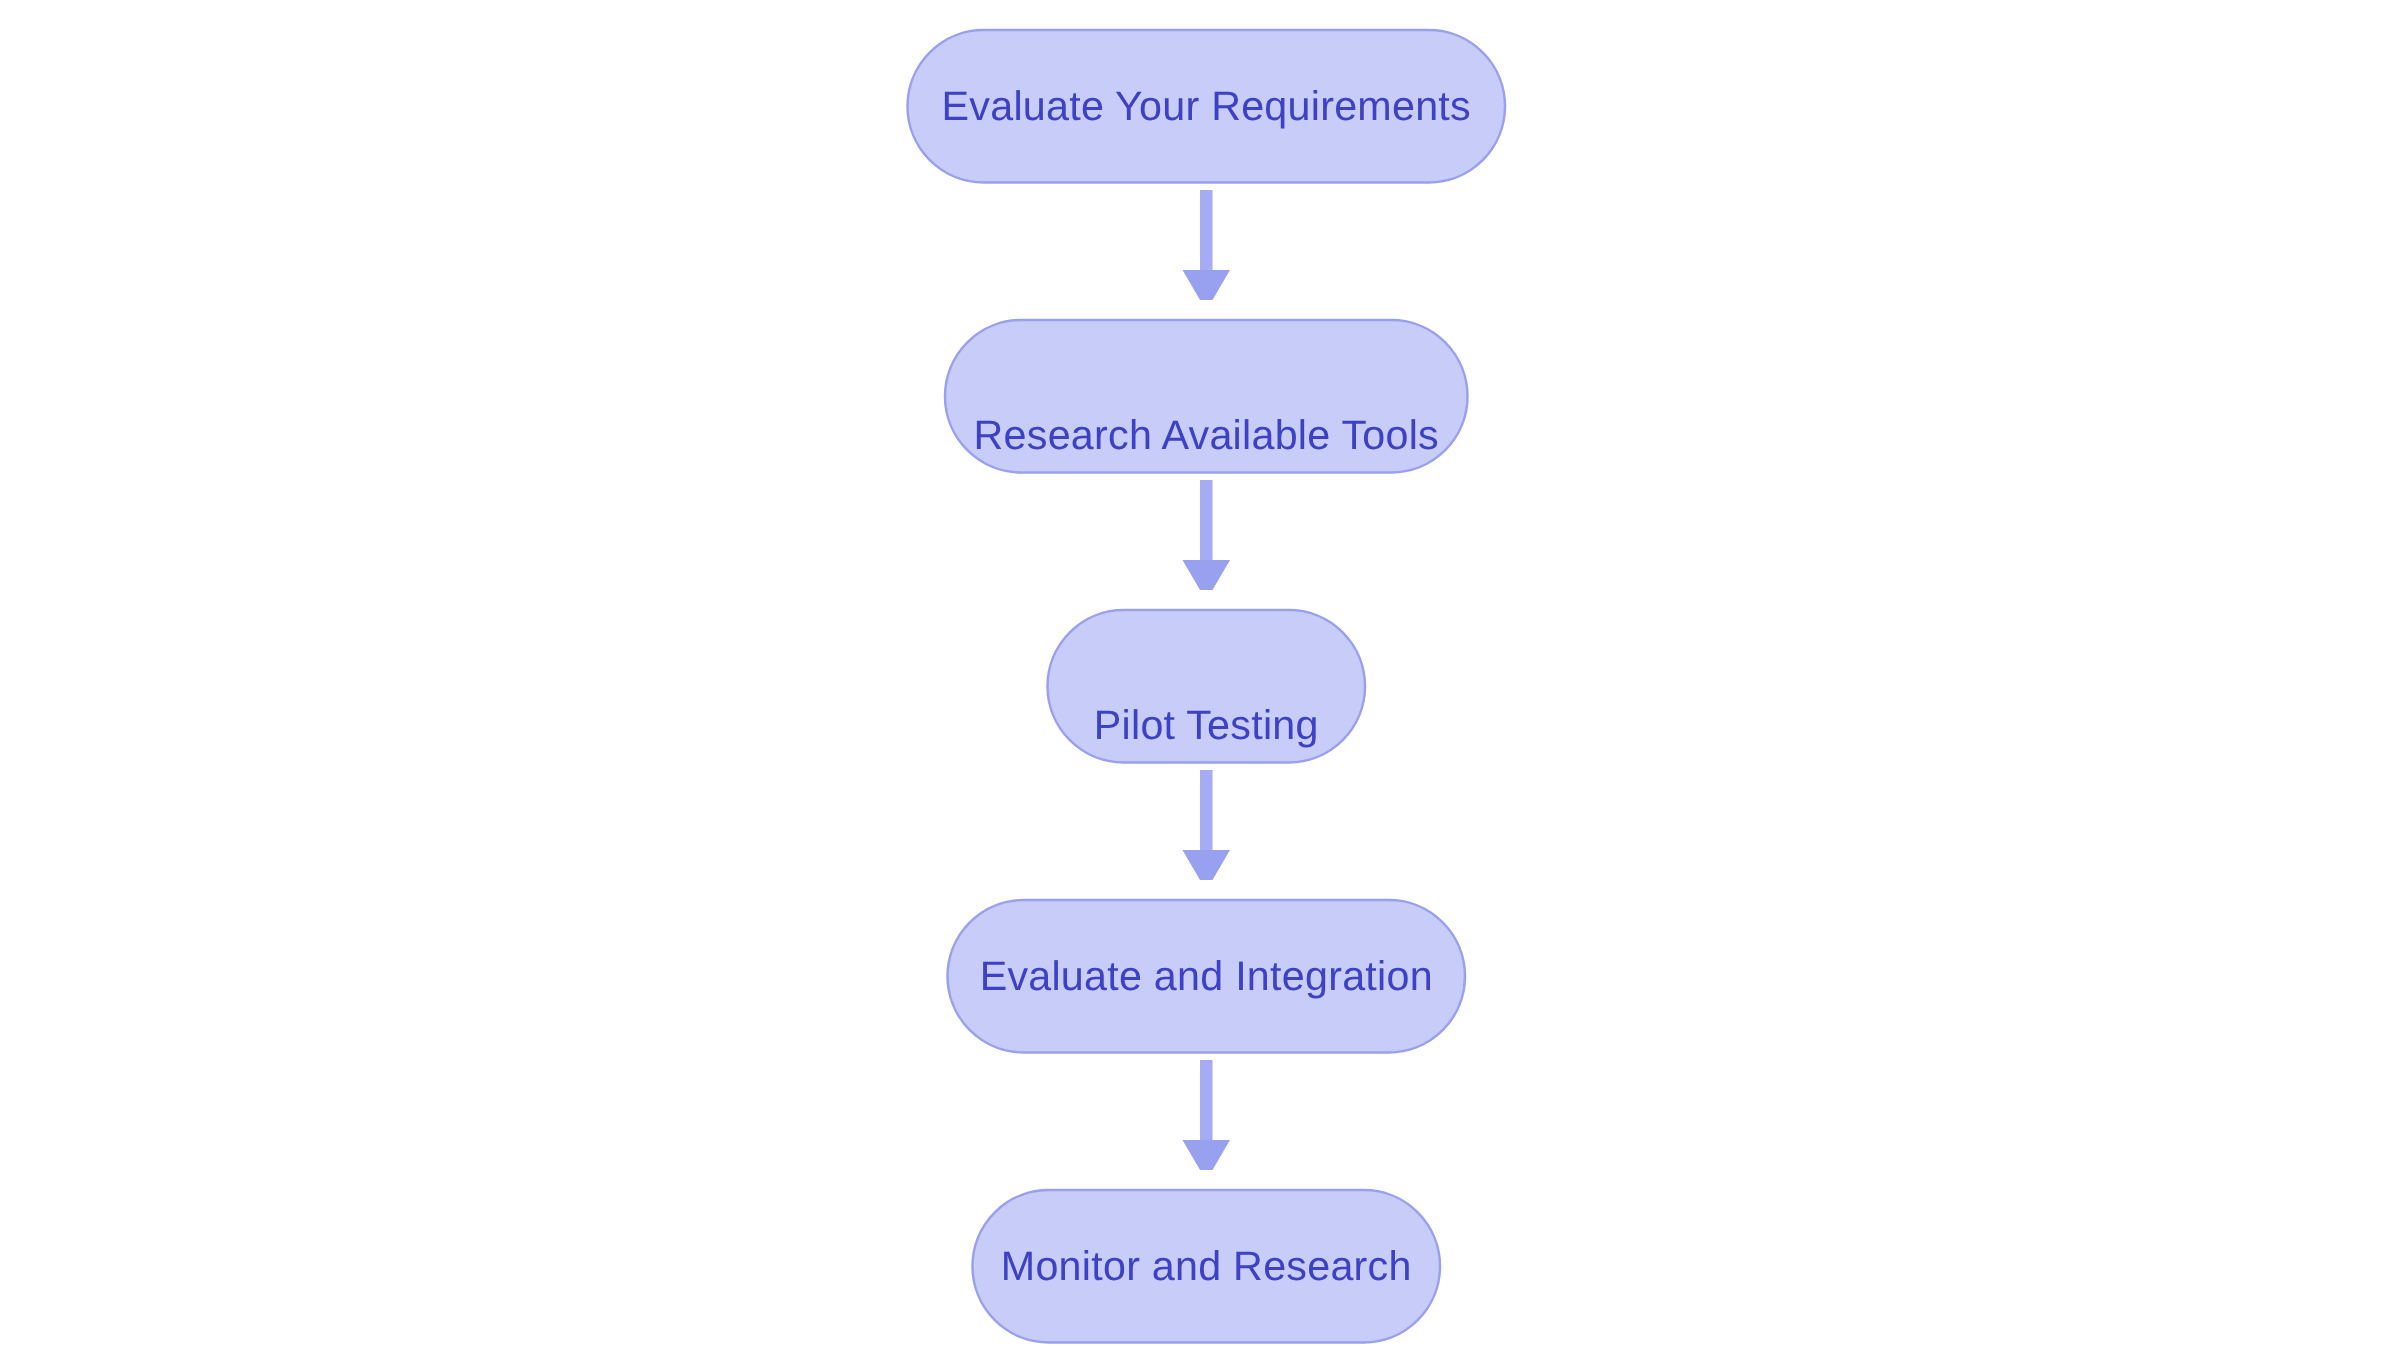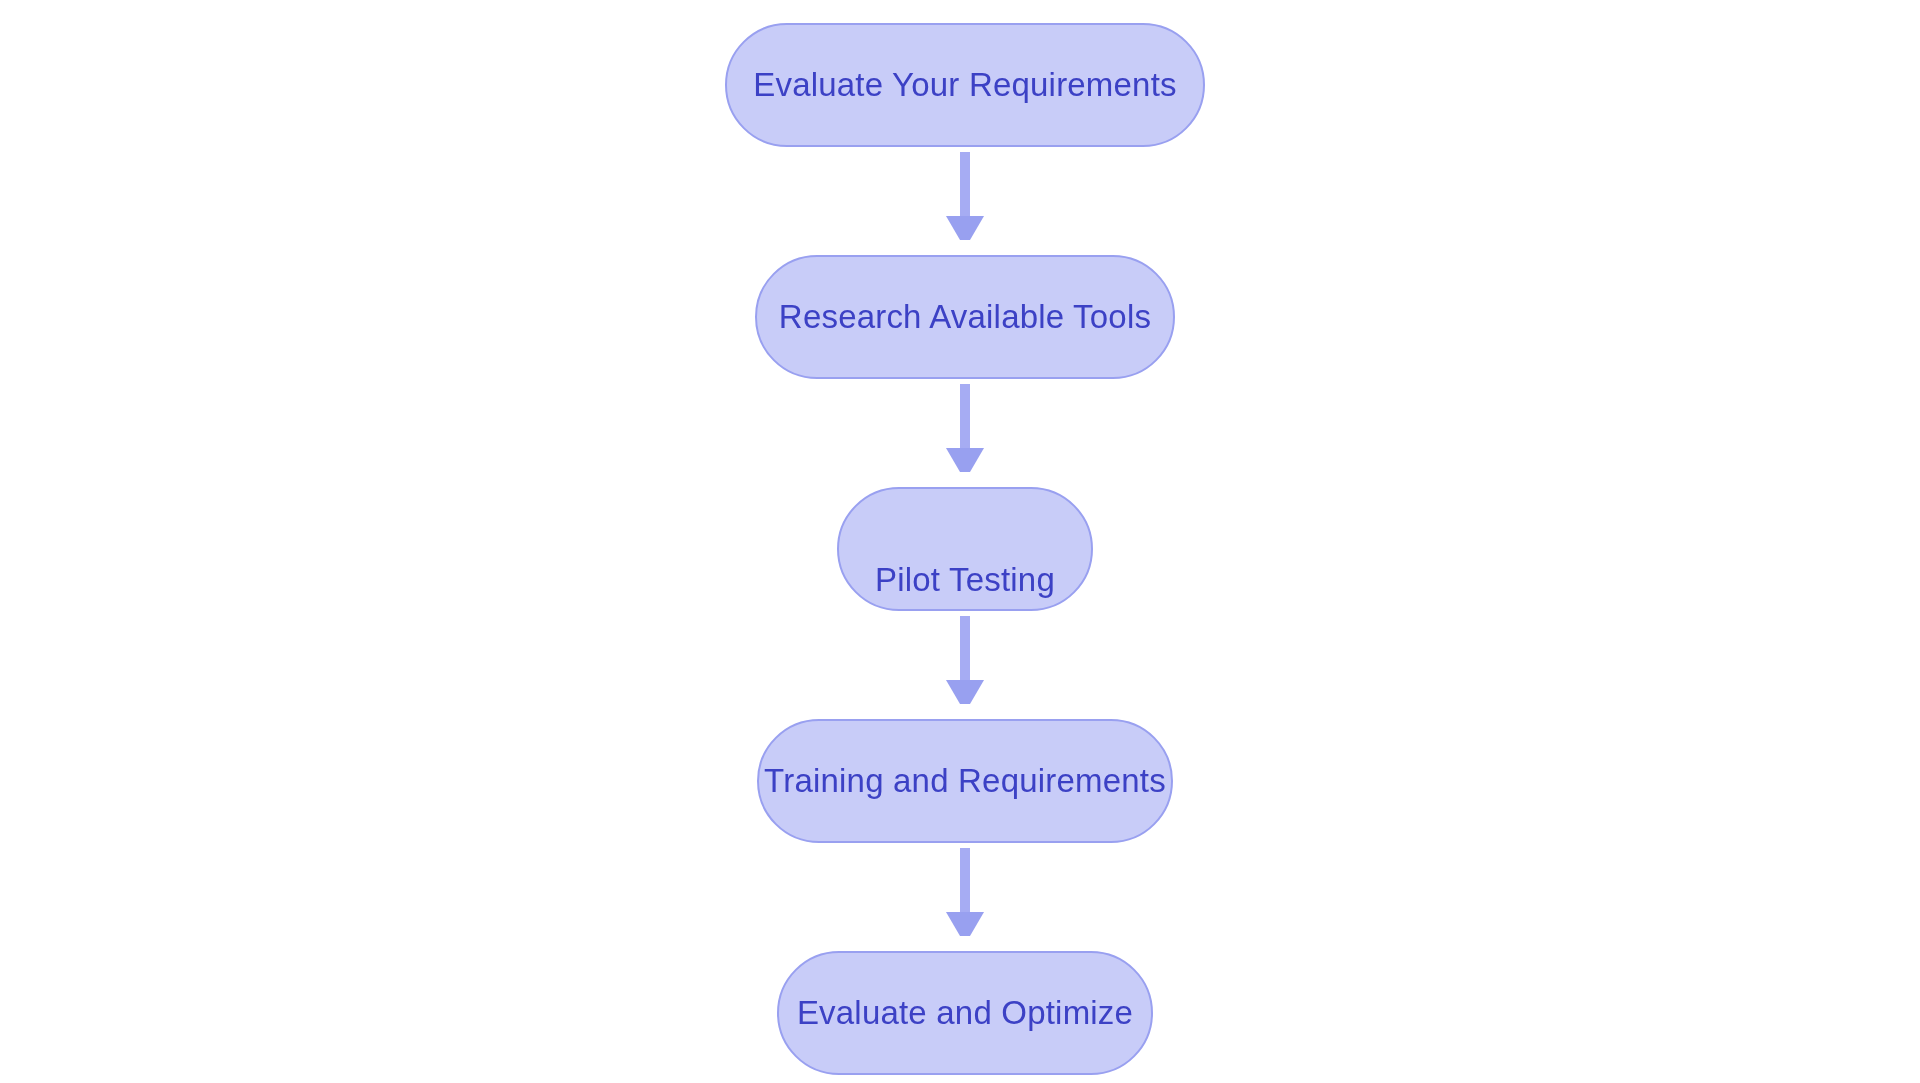--- a/index.html
+++ b/index.html
@@ -36,21 +36,21 @@
     justify-content: center;
     flex: 0 0 auto;
   }
   .flow-node .node-label {
     color: var(--node-text);
     font-size: 33px;
     letter-spacing: 0.2px;
     white-space: nowrap;
   }
   .node-1 { width: 480px; }
-  .node-2 { width: 420px; }
+  .node-2 { width: 420px; align-items: flex-end; }
   .node-3 { width: 256px; align-items: flex-end; }
   .node-4 { width: 416px; }
   .node-5 { width: 376px; }
   .flow-arrow {
     height: 108px;
     display: flex;
     flex-direction: column;
     align-items: center;
     flex: 0 0 auto;
   }
@@ -93,25 +93,25 @@
   <div class="flow-node node-3">
     <span class="node-label">Pilot Testing</span>
   </div>
 
   <div class="flow-arrow">
     <div class="arrow-line"></div>
     <div class="arrow-head"></div>
   </div>
 
   <div class="flow-node node-4">
-    <span class="node-label">Training and Requirements</span>
+    <span class="node-label">Evaluate and Integration</span>
   </div>
 
   <div class="flow-arrow">
     <div class="arrow-line"></div>
     <div class="arrow-head"></div>
   </div>
 
   <div class="flow-node node-5">
-    <span class="node-label">Evaluate and Optimize</span>
+    <span class="node-label">Monitor and Research</span>
   </div>
 
 </div>
 
 </body></html>

